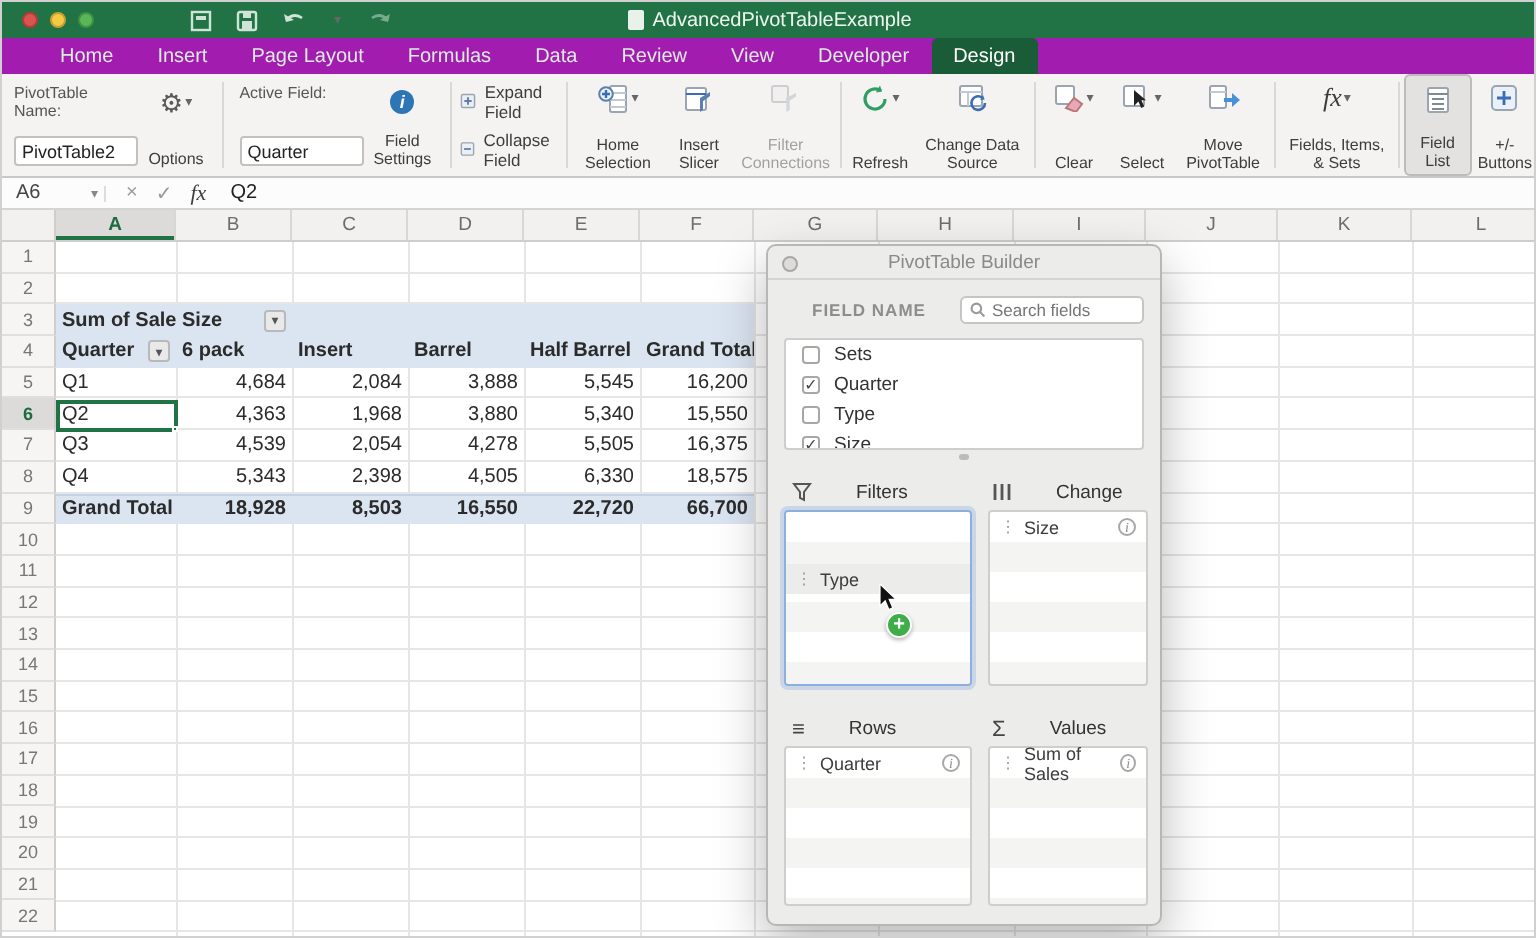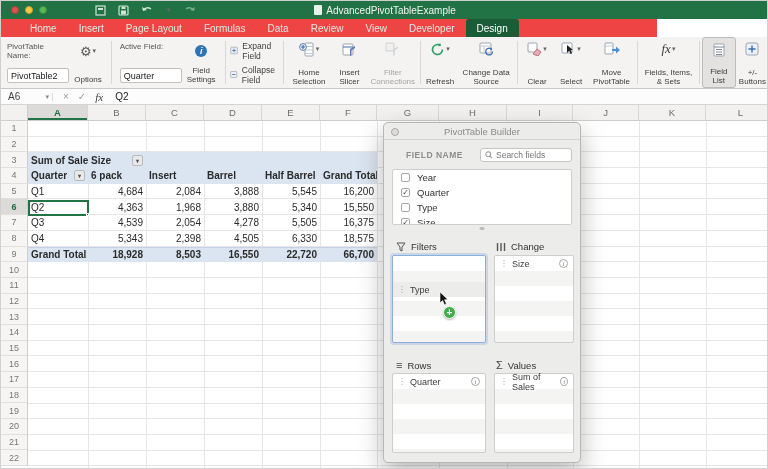--- a/index.html
+++ b/index.html
@@ -13,21 +13,21 @@
   .light { width:8px; height:8px; border-radius:50%; }
   .light.red { background:#d8544f; border:1px solid #b13c38; }
   .light.yellow { background:#f5c943; border:1px solid #c9a02e; }
   .light.green { background:#59b659; border:1px solid #3f933f; }
   .tb-icons { display:flex; align-items:center; gap:12px; margin-left:48px; color:#cfe3d6; font-size:10px; }
   .tb-icons svg { display:block; }
   .tb-title { position:absolute; left:0; right:0; top:0; height:18px; display:flex; align-items:center; justify-content:center; gap:4px; color:#eef6f0; font-size:10px; pointer-events:none; }
   .doc-glyph { width:8px; height:10px; background:#e8f2ea; border-radius:1px; display:inline-block; }
 
   
-  .tabrow { position:absolute; left:0; top:18px; width:656px; height:18px; background:#ef4444; display:flex; align-items:flex-end; padding-left:18px; }
+  .tabrow { position:absolute; left:0; top:18px; width:768px; height:18px; background:#a21caf; display:flex; align-items:flex-end; padding-left:18px; }
   .rtab { height:18px; display:flex; align-items:center; padding:0 11px; color:#dcebe1; font-size:10px; white-space:nowrap; cursor:default; }
   .rtab.active { background:#f4f3f1; color:#1f6b41; font-weight:bold; border-radius:3px 3px 0 0; }
   .rtab.design { background:#1a5c38; color:#ffffff; border-radius:3px 3px 0 0; }
 
   
   .ribbon { position:absolute; left:0; top:36px; width:768px; height:52px; background:#f4f3f1; border-bottom:1px solid #c9c8c6; display:flex; align-items:stretch; overflow:hidden; }
   .rsep { width:1px; background:#d9d8d6; margin:4px 2px; }
   .rgroup { display:flex; align-items:stretch; padding:2px 4px; }
   .rlabelcol { display:flex; flex-direction:column; justify-content:space-between; padding:3px 2px; }
   .rsmalllabel { font-size:8px; color:#555; }
@@ -82,21 +82,21 @@
   .bclose { position:absolute; left:7px; top:4.5px; width:8px; height:8px; border-radius:50%; border:1px solid #a9a8a7; background:#dddcdb; }
   .fieldnamerow { position:absolute; left:10px; right:8px; top:25px; display:flex; align-items:center; justify-content:space-between; }
   .fieldname { font-size:8.5px; font-weight:bold; letter-spacing:.5px; color:#8d8d8d;padding-left:12px; }
   .searchbox { width:92px; height:14px; background:#fff; border:1px solid #c6c5c4; border-radius:3px; display:flex; align-items:center; padding:0 4px; gap:3px; }
   .searchbox input { border:none; outline:none; width:70px; font-size:8.5px; color:#555; background:transparent; font-family:"Liberation Sans",sans-serif; }
   .fieldlist { position:absolute; left:8px; right:8px; top:46px; height:56px; background:#fff; border:1px solid #cfcecd; border-radius:2px; overflow:hidden; }
   .fieldrow { height:15px; display:flex; align-items:center; gap:7px; padding-left:8px; }
   .cbx { width:9px; height:9px; border:1px solid #a8a7a6; border-radius:2px; background:#fff; font-size:8px; line-height:8px; color:#444; display:flex; align-items:center; justify-content:center; }
   .flabel { font-size:9.5px; color:#333; }
   .bhandle { position:absolute; left:50%; top:104px; width:5px; height:3px; border-radius:2px; background:#bdbcbb; transform:translateX(-50%); }
-  .arealabel { position:absolute; display:flex; align-items:flex-end; gap:5px; font-size:9.5px; color:#333; }
+  .arealabel { position:absolute; display:flex; align-items:flex-start; gap:22px; font-size:9.5px; color:#333; }
   .arealabel svg { display:block; }
   .aglyph { font-size:11px; color:#444; }
   .dropbox { position:absolute; border:1px solid #cfcecd; background:repeating-linear-gradient(#ffffff 0px, #ffffff 15px, #f4f4f3 15px, #f4f4f3 30px); border-radius:2px; }
   .dropbox.hot { border:1px solid #8cb0dd; box-shadow:0 0 0 2px rgba(140,176,221,.35); }
   .fielditem { height:15px; display:flex; align-items:center; padding:0 5px; gap:4px; font-size:9px; color:#3c3c3c; }
   .fielditem .dots { color:#9a9a9a; font-size:8px; }
   .fielditem .iinfo { margin-left:auto; width:9px; height:9px; border:1px solid #a9a8a7; border-radius:50%; color:#8b8b8b; font-size:7px; font-style:italic; display:flex; align-items:center; justify-content:center; font-family:"Liberation Serif",serif; }
   .dragitem { position:absolute; left:0; right:0; top:26px; background:#ececeb; }
   .cursorwrap { position:absolute; left:46px; top:36px; }
   .plusbadge { position:absolute; left:50px; top:50px; width:13px; height:13px; border-radius:50%; background:#3fae49; border:1.5px solid #fff; color:#fff; font-size:10px; font-weight:bold; display:flex; align-items:center; justify-content:center; box-shadow:0 1px 2px rgba(0,0,0,.3); }
@@ -490,21 +490,21 @@
         <svg width="8" height="8" viewBox="0 0 10 10">
             <circle cx="4" cy="4" r="3" fill="none" stroke="#9a9a9a" stroke-width="1.3"></circle>
             <path d="M6.3 6.3L9 9" stroke="#9a9a9a" stroke-width="1.3"></path>
           </svg>
         <input placeholder="Search fields" style="">
       </span>
     </div>
     <div class="fieldlist" id="fieldlist">
         <div class="fieldrow">
           <span class="cbx"></span>
-          <span class="flabel">Year</span>
+          <span class="flabel">Sets</span>
         </div>
         <div class="fieldrow">
           <span class="cbx">✓</span>
           <span class="flabel">Quarter</span>
         </div>
         <div class="fieldrow">
           <span class="cbx"></span>
           <span class="flabel">Type</span>
         </div>
         <div class="fieldrow">

